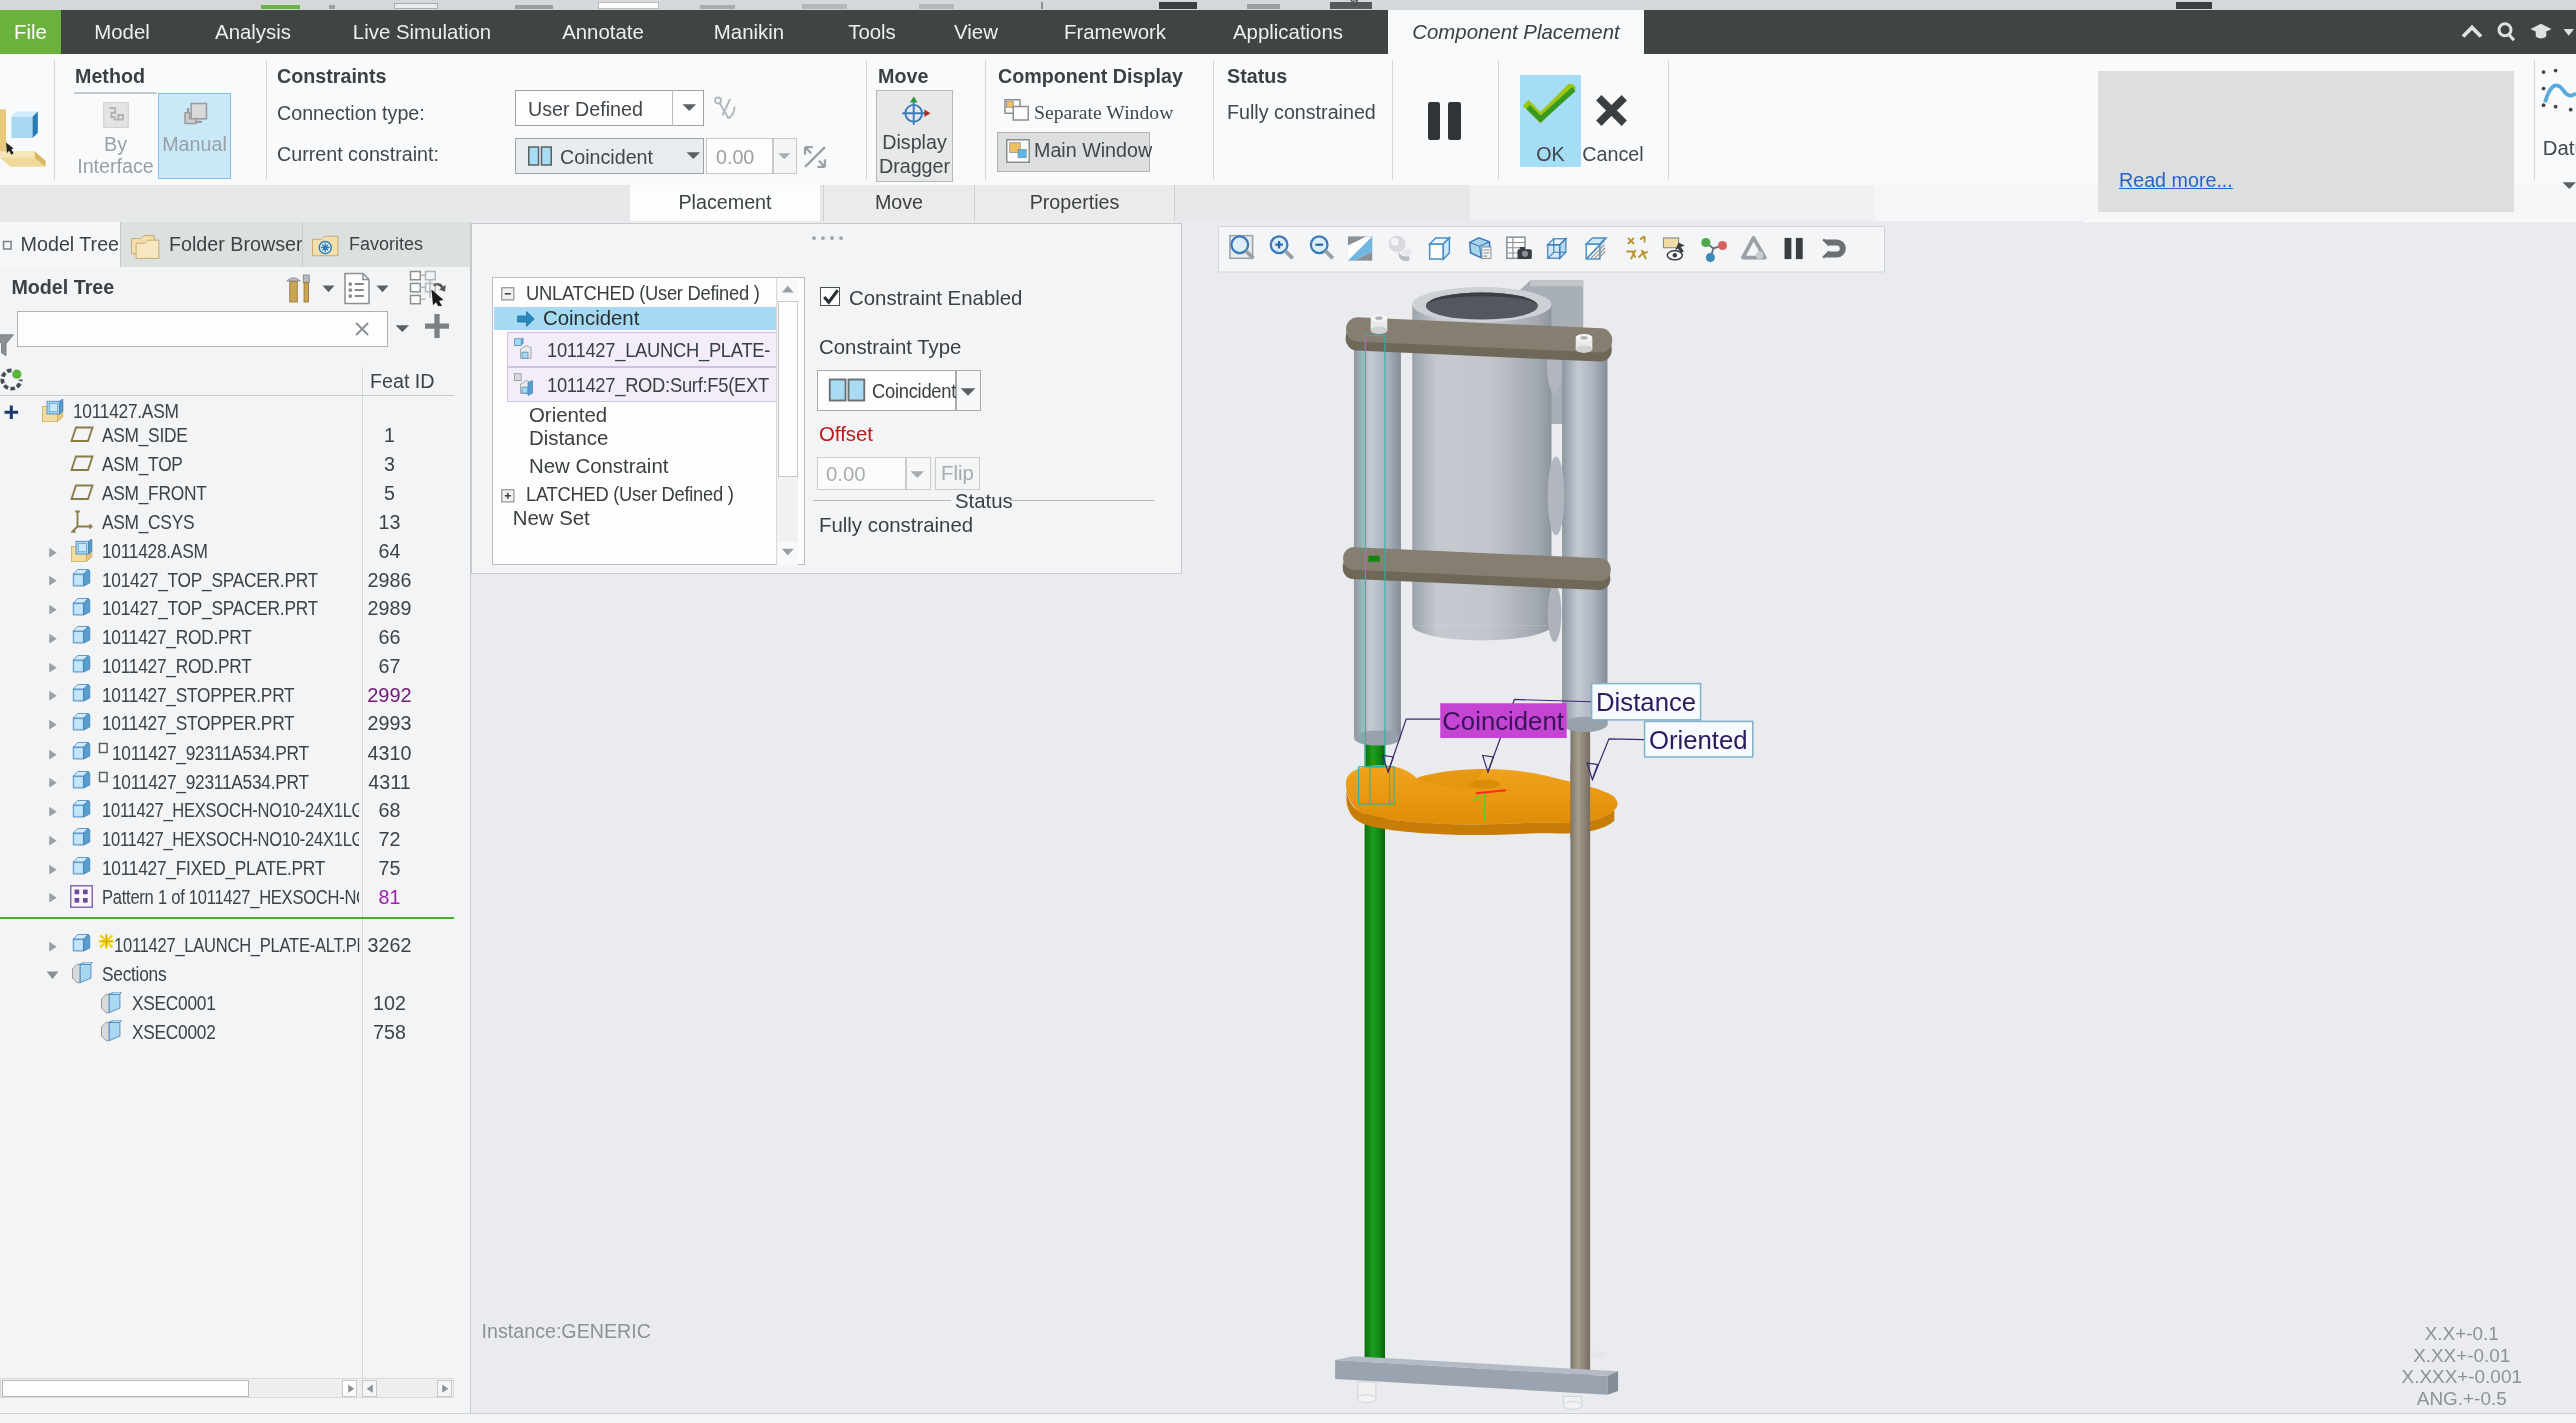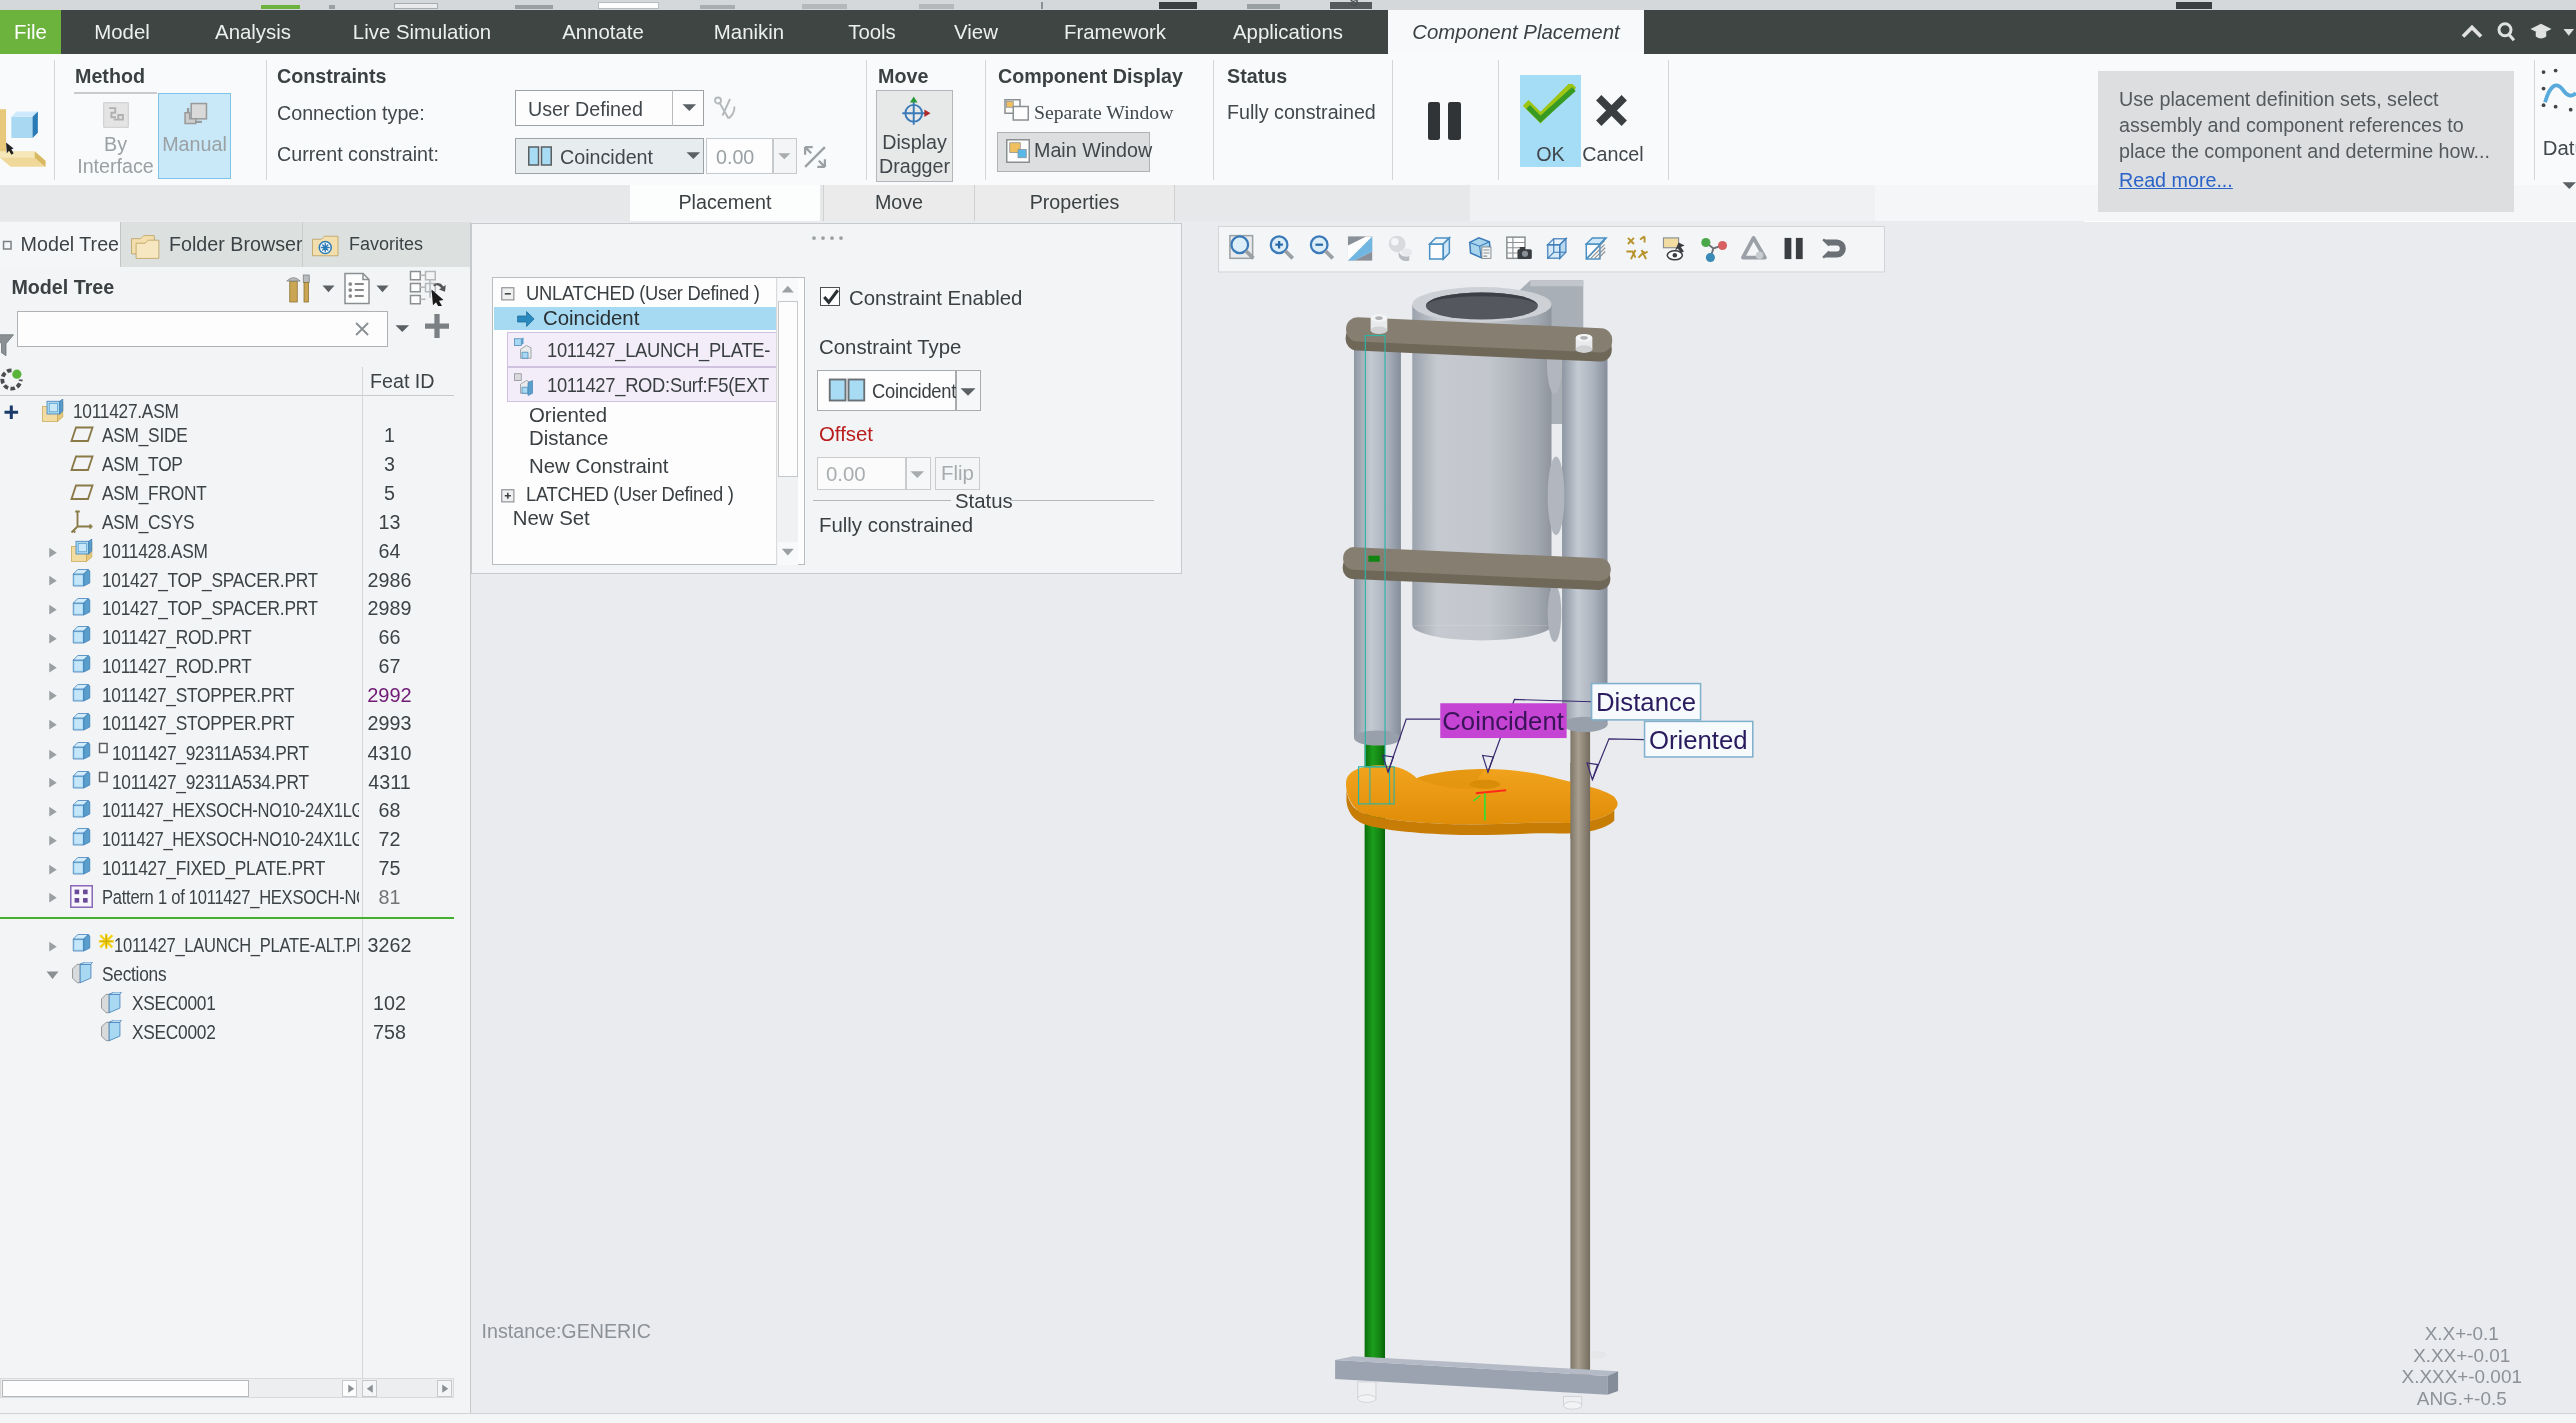--- a/index.html
+++ b/index.html
@@ -173,21 +173,20 @@
       <path d="M9,33 L23,47 L65,9" fill="none" stroke="#379a22" stroke-width="7" stroke-linecap="square"></path>
     </svg>
     <div class="rtext" style="left:1520px;top:89px;width:61px;text-align:center;">OK</div>
     <svg class="abs" style="left:1595px;top:40px;" width="33" height="33" viewBox="0 0 44 44">
       <path d="M5,5 L39,39 M39,5 L5,39" stroke="#3a3e40" stroke-width="10"></path>
     </svg>
     <div class="rtext" style="left:1582px;top:89px;width:62px;text-align:center;">Cancel</div>
     <div class="gsep" style="left:1668px;"></div>
 
     <div class="abs" style="left:2098px;top:17.4px;width:416px;height:141px;background:#dcdee0;"></div>
-    <div class="abs" style="left:2119px;top:32px;font-size:19.7px;color:#55595c;line-height:26px;">Use placement definition sets, select<br>assembly and component references to<br>place the component and determine how...</div>
     <div class="abs" style="left:2119px;top:115px;font-size:19.7px;color:#2a63c8;text-decoration:underline;">Read more...</div>
 
     <div class="gsep" style="left:2534px;"></div>
     <svg class="abs" style="left:2539px;top:12px;" width="37" height="98" viewBox="0 0 49 130">
       <path d="M8,48 q10,-34 24,-16 q8,12 17,4" fill="none" stroke="#58aadc" stroke-width="5"></path>
       <circle cx="6" cy="8" r="2.5" fill="#444"></circle>
         <circle cx="22" cy="6" r="2.5" fill="#444"></circle>
       <circle cx="6" cy="30" r="2.5" fill="#444"></circle>
         <circle cx="6" cy="52" r="2.5" fill="#444"></circle>
       <circle cx="22" cy="54" r="2.5" fill="#444"></circle>
@@ -457,21 +456,21 @@
           <polygon points="3,1 13,7.5 3,14" fill="#9a9fa2"></polygon>
         </svg>
       <svg class="abs" style="left:70px;top:663px;" width="23" height="23" viewBox="0 0 30 30">
           <rect x="1" y="1" width="28" height="28" fill="#f8f6fc" stroke="#8a6ab8" stroke-width="2"></rect>
           <rect x="6" y="6" width="6" height="6" fill="#6a4a98"></rect>
           <rect x="17" y="6" width="6" height="6" fill="#6a4a98"></rect>
           <rect x="6" y="17" width="6" height="6" fill="#6a4a98"></rect>
           <rect x="17" y="17" width="6" height="6" fill="#6a4a98"></rect>
         </svg>
       <div class="abs" style="left:102px;top:661px;height:29px;line-height:29px;font-size:19.7px;color:#3c4245;white-space:nowrap;overflow:hidden;max-width:306px;letter-spacing:-0.3px;transform:scaleX(0.84);transform-origin:left center;">Pattern 1 of 1011427_HEXSOCH-NO1</div>
-      <div class="abs" style="left:363px;top:661px;width:53px;height:29px;line-height:29px;font-size:19.7px;color:#737373;text-align:center;">81</div>
+      <div class="abs" style="left:363px;top:661px;width:53px;height:29px;line-height:29px;font-size:19.7px;color:#a21caf;text-align:center;">81</div>
       <svg class="abs" style="left:47px;top:719px;" width="12" height="12" viewBox="0 0 16 16">
           <polygon points="3,1 13,7.5 3,14" fill="#9a9fa2"></polygon>
         </svg>
       <svg class="abs" style="left:71px;top:711px;" width="21" height="21" viewBox="0 0 28 28">
           <polygon points="3,8 17,8 17,24 3,24" fill="#a8d8f2" stroke="#3a7ab5"></polygon>
           <polygon points="3,8 9,2 23,2 17,8" fill="#d2ecfc" stroke="#3a7ab5"></polygon>
           <polygon points="17,8 23,2 25,4 25,20 17,24" fill="#5a9ecc" stroke="#3a7ab5"></polygon>
           <rect x="5" y="10" width="10" height="12" fill="#c4e6f8"></rect>
         </svg>
       <svg class="abs" style="left:98px;top:711px;" width="16.6" height="16.6" viewBox="0 0 22 22">

